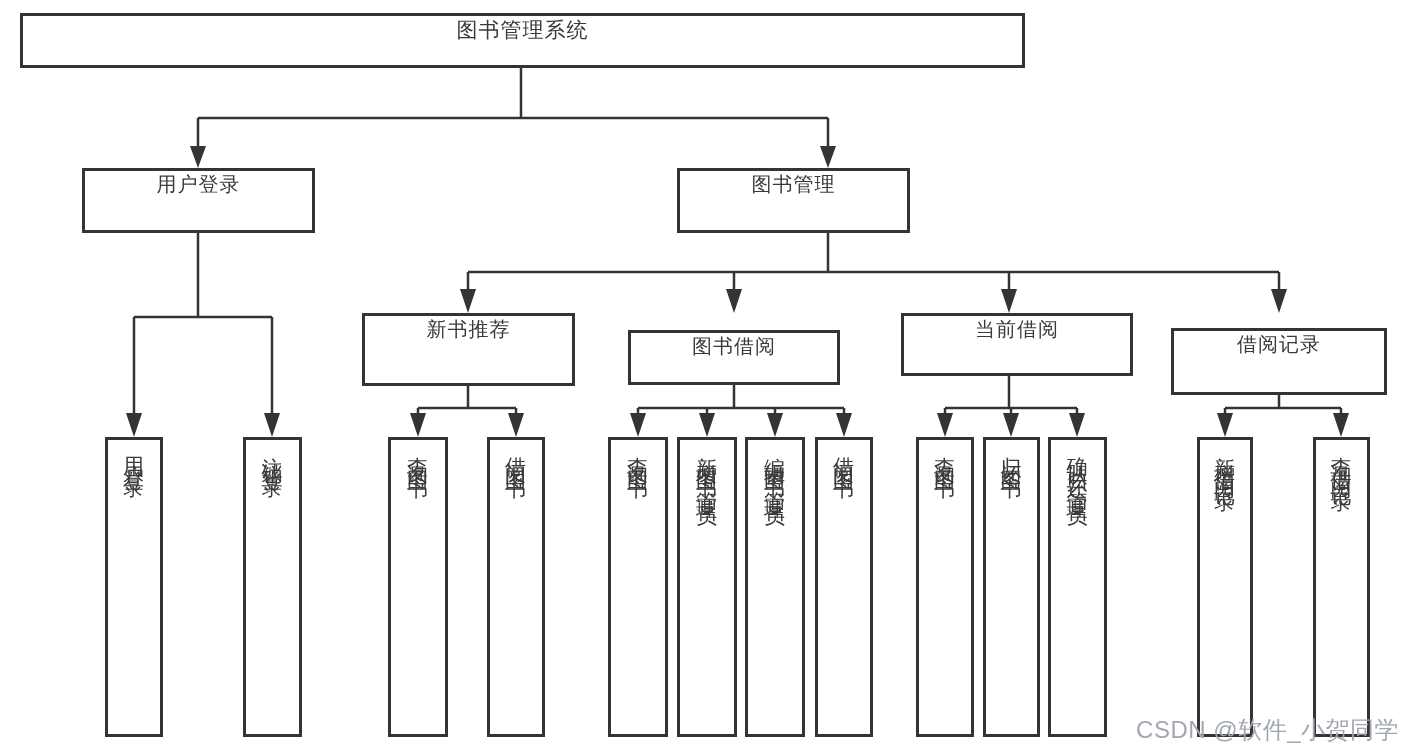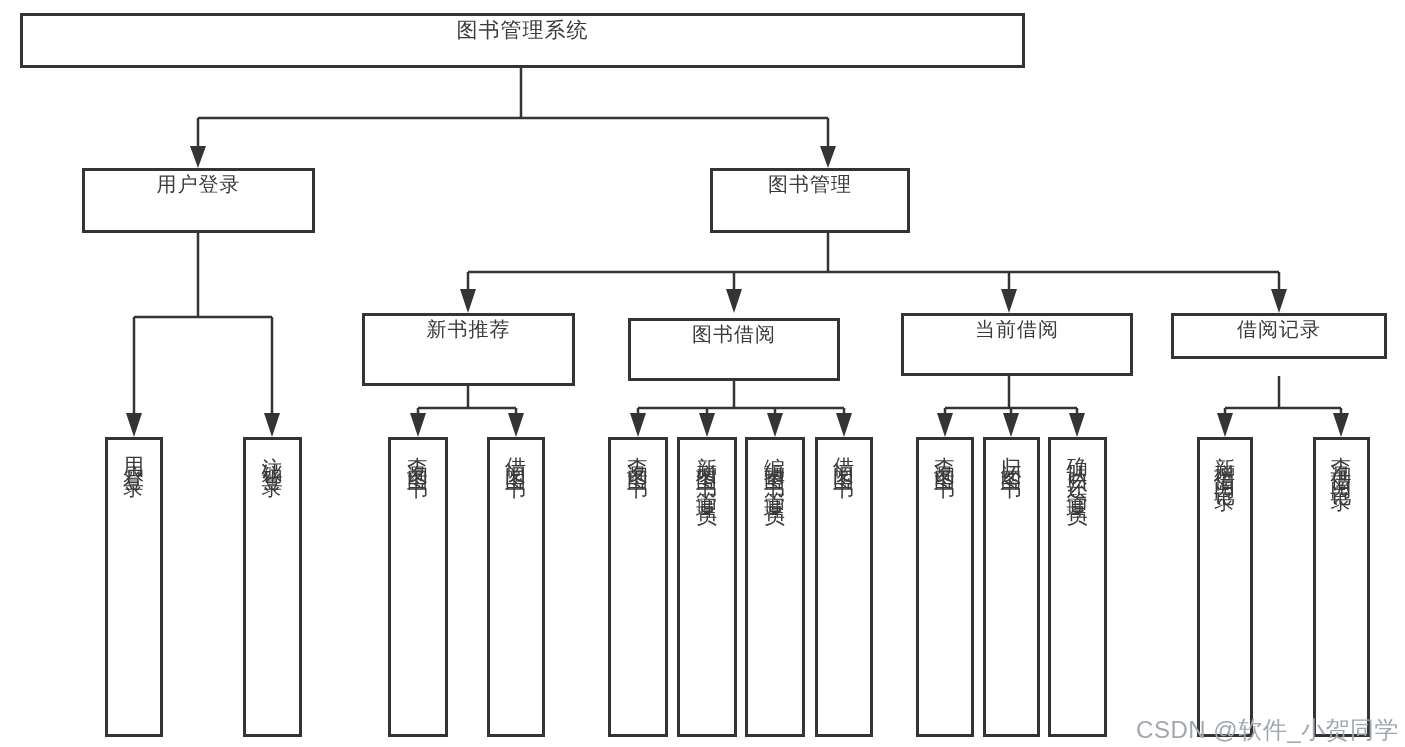--- a/index.html
+++ b/index.html
@@ -114,34 +114,34 @@
     </g>
   </svg>
 
   <div class="node hbox root-box" style="left:20px;top:13px;width:1005px;height:55px">
     <span>图书管理系统</span>
   </div>
 
   <div class="node hbox" style="left:82px;top:168px;width:233px;height:65px">
     <span>用户登录</span>
   </div>
-  <div class="node hbox" style="left:710px;top:168px;width:200px;height:65px">
+  <div class="node hbox" style="left:677px;top:168px;width:233px;height:65px">
     <span>图书管理</span>
   </div>
 
   <div class="node hbox" style="left:362px;top:313px;width:213px;height:73px">
     <span>新书推荐</span>
   </div>
-  <div class="node hbox" style="left:628px;top:318px;width:212px;height:63px">
+  <div class="node hbox" style="left:628px;top:330px;width:212px;height:55px">
     <span>图书借阅</span>
   </div>
   <div class="node hbox" style="left:901px;top:313px;width:232px;height:63px">
     <span>当前借阅</span>
   </div>
-  <div class="node hbox" style="left:1171px;top:313px;width:216px;height:46px">
+  <div class="node hbox" style="left:1171px;top:328px;width:216px;height:67px">
     <span>借阅记录</span>
   </div>
 
   <div class="node vbox" style="left:105px;width:58px">
     <span>用户登录</span>
   </div>
   <div class="node vbox" style="left:243px;width:59px">
     <span>注销登录</span>
   </div>
 

